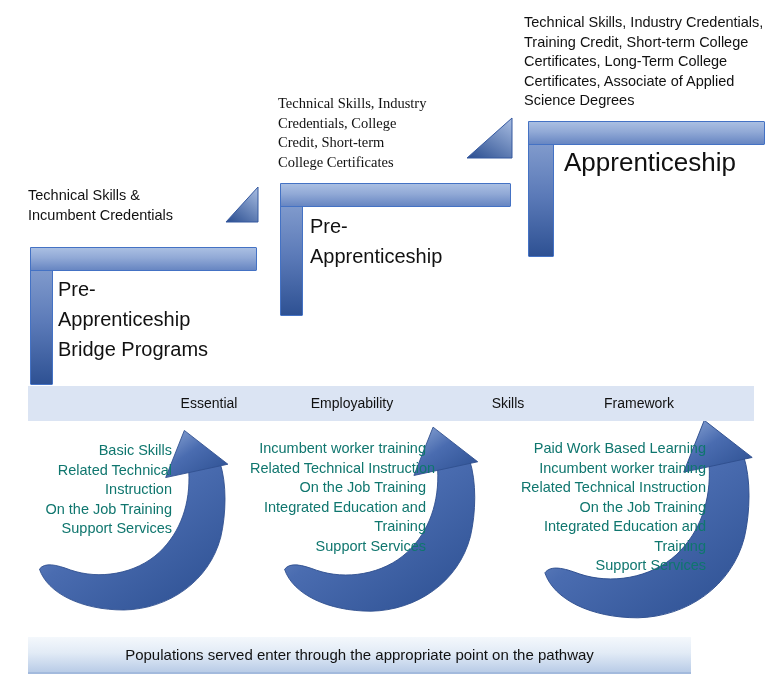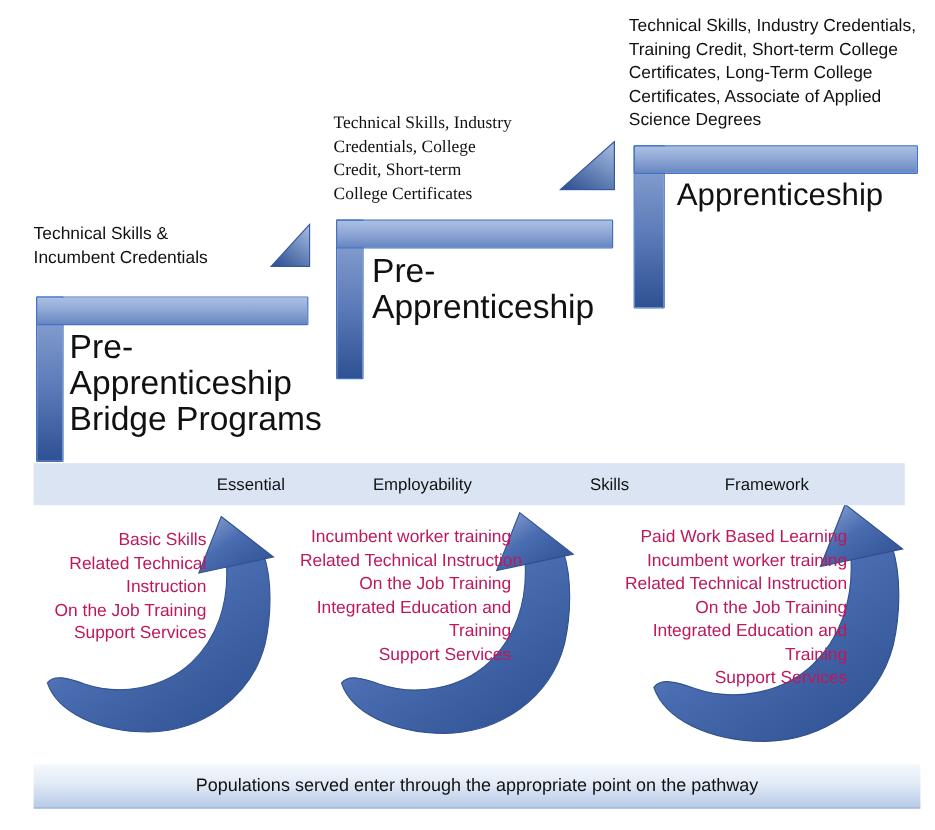--- a/index.html
+++ b/index.html
@@ -12,47 +12,47 @@
     position:absolute;height:24px;border:1.5px solid #4472c4;box-sizing:border-box;
     background:linear-gradient(180deg,#aabfe2 0%,#91a9d6 45%,#6786c2 100%);
     border-radius:1px;z-index:3;
   }
   .vbar{
     position:absolute;width:23px;border:1.5px solid #4472c4;box-sizing:border-box;
     background:linear-gradient(180deg,#90a8d5 0%,#5b7ab8 55%,#2e5193 100%);
     border-radius:1px;z-index:2;
   }
   .step-label{
-    position:absolute;font-size:28px;line-height:30px;color:#111;z-index:4;
+    position:absolute;font-size:20px;line-height:30px;color:#111;z-index:4;
     letter-spacing:0px;white-space:nowrap;
   }
   .outcome{
     position:absolute;font-size:14.5px;line-height:19.5px;color:#111;z-index:4;
   }
   .outcome .line{white-space:nowrap;}
   .tri{position:absolute;z-index:3;}
   
   #skills-band{
     position:absolute;left:28px;top:386px;width:726px;height:35px;
     background:#dbe4f3;z-index:5;
   }
   .band-label{
     position:absolute;top:9px;transform:translateX(-50%);
     font-size:14px;color:#111;white-space:nowrap;margin-left:47px;
   }
   
   .svc-list{
     position:absolute;text-align:right;font-size:14.5px;line-height:19.5px;
-    color:#be185d;z-index:6;
+    color:#0f766e;z-index:6;
   }
   .svc-list .line{white-space:nowrap;}
   .swoosh{position:absolute;z-index:1;}
   
   #footer-band{
-    position:absolute;left:28px;top:637px;width:739px;height:37px;
+    position:absolute;left:28px;top:637px;width:663px;height:37px;
     background:linear-gradient(180deg,#f4f8fc 0%,#e2ebf6 45%,#b9cce7 100%);
     border-bottom:2px solid #a3badd;box-sizing:border-box;
     display:flex;align-items:center;justify-content:center;z-index:5;
   }
   #footer-band .txt{font-size:15px;color:#111;}
 </style>
 </head>
 <body>
 
 <div id="stage">

